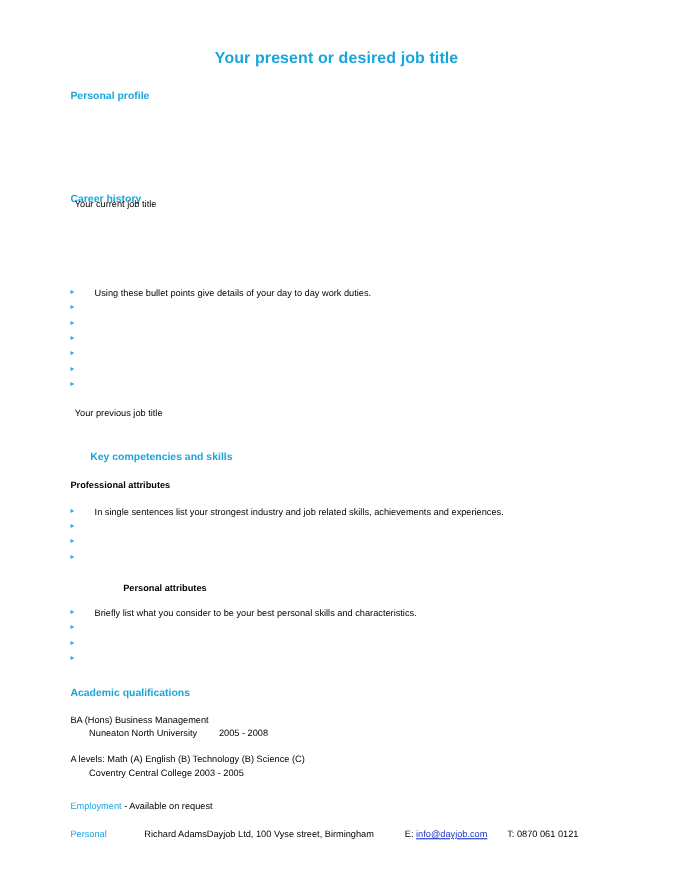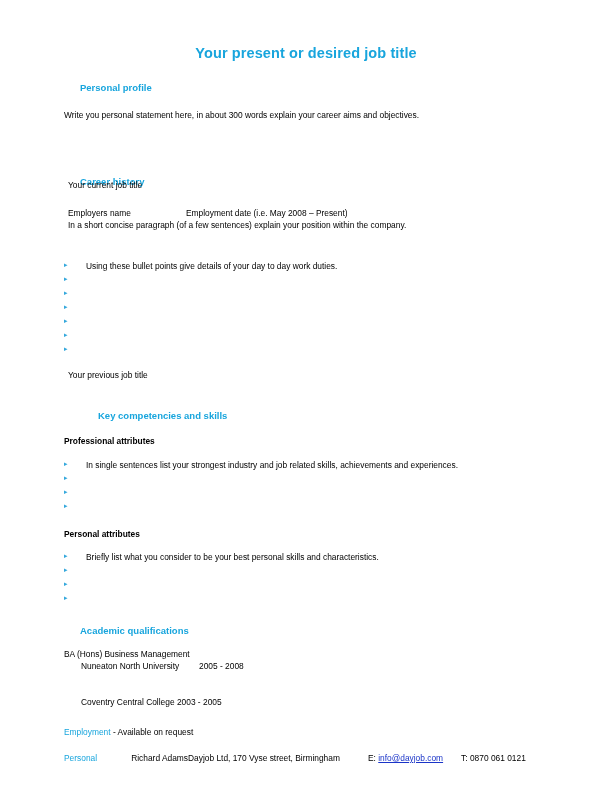--- a/index.html
+++ b/index.html
@@ -31,21 +31,21 @@
     text-align: center;
     color: #18a5dd;
     font-size: 14.5px;
     font-weight: bold;
     letter-spacing: 0.1px;
   }
 
   
   .section-heading {
     position: absolute;
-    left: 80px;
+    left: 64px;
     color: #18a5dd;
     font-size: 9.5px;
     font-weight: bold;
     white-space: nowrap;
   }
   .body-line {
     position: absolute;
     left: 64px;
     font-size: 8.4px;
     color: #000000;
@@ -160,31 +160,26 @@
   }
 </style>
 </head>
 <body>
 
 <div class="page">
 
   <div class="doc-title">Your present or desired job title</div>
 
   <div class="section-heading" style="top:82px;">Personal profile</div>
-  <div class="body-line" style="top:110px;">Write you personal statement here, in about 300 words explain your career aims and objectives.</div>
 
   <div class="section-heading" style="top:176px;">Career history</div>
 
   <div class="indent-line" style="top:180px;">Your current job title</div>
 
-  <div class="row" style="top:208px;">
-    <span class="col-a">Employers name</span><span>Employment date (i.e. May 2008 – Present)</span>
-  </div>
-
-  <div class="indent-line" style="top:220px;">In a short concise paragraph (of a few sentences) explain your position within the company.</div>
+
 
   <div class="bullet" style="top:261px;">
     <span class="marker">▸</span><span class="btext">Using these bullet points give details of your day to day work duties.</span>
   </div>
   <div class="bullet" style="top:275px;">
     <span class="marker">▸</span><span class="btext"></span>
   </div>
   <div class="bullet" style="top:289px;">
     <span class="marker">▸</span><span class="btext"></span>
   </div>
@@ -213,21 +208,21 @@
   <div class="bullet" style="top:474px;">
     <span class="marker">▸</span><span class="btext"></span>
   </div>
   <div class="bullet" style="top:488px;">
     <span class="marker">▸</span><span class="btext"></span>
   </div>
   <div class="bullet" style="top:502px;">
     <span class="marker">▸</span><span class="btext"></span>
   </div>
 
-  <div class="sub-heading" style="top:529px;">Personal attributes</div>
+  <div class="sub-heading" style="top:529px;margin-left:48px;">Personal attributes</div>
 
   <div class="bullet" style="top:552px;">
     <span class="marker">▸</span><span class="btext">Briefly list what you consider to be your best personal skills and characteristics.</span>
   </div>
   <div class="bullet" style="top:566px;">
     <span class="marker">▸</span><span class="btext"></span>
   </div>
   <div class="bullet" style="top:580px;">
     <span class="marker">▸</span><span class="btext"></span>
   </div>
@@ -235,26 +230,27 @@
     <span class="marker">▸</span><span class="btext"></span>
   </div>
 
   <div class="section-heading" style="top:625px;">Academic qualifications</div>
 
   <div class="body-line" style="top:649px;">BA (Hons) Business Management</div>
   <div class="edu-row" style="top:661px;">
     <span class="col-a">Nuneaton North University</span><span>2005 - 2008</span>
   </div>
 
+  <div class="body-line" style="top:685px;">A levels:  Math (A) English (B) Technology (B) Science (C)</div>
   <div class="edu-row" style="top:697px;">
     <span>Coventry Central College</span>&nbsp;<span>2003 - 2005</span>
   </div>
 
   <div class="footer-refs">
     <span class="lbl">Employment</span>
     <span class="val">-  Available on request</span>
   </div>
 
   <div class="footer-personal">
-    <span class="lbl">Personal</span><span class="name">Richard Adams</span><span class="addr">Dayjob Ltd, 170 Vyse street, Birmingham</span><span class="eprefix">E: </span><a class="email" href="#">info@dayjob.com</a><span class="tel">T: 0870 061 0121</span>
+    <span class="lbl">Personal</span><span class="name">Richard Adams</span><span class="addr">Dayjob Ltd, 100 Vyse street, Birmingham</span><span class="eprefix">E: </span><a class="email" href="#">info@dayjob.com</a><span class="tel">T: 0870 061 0121</span>
   </div>
 
 </div>
 
 </body></html>

